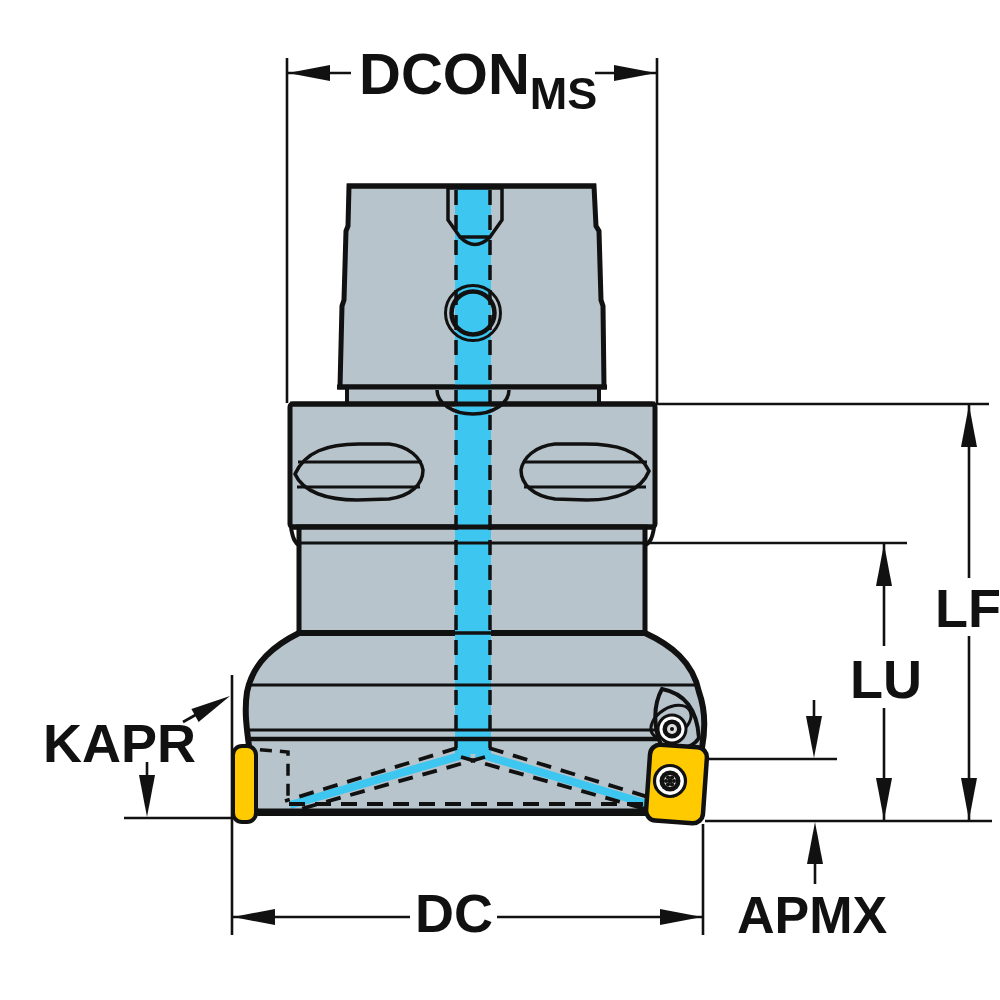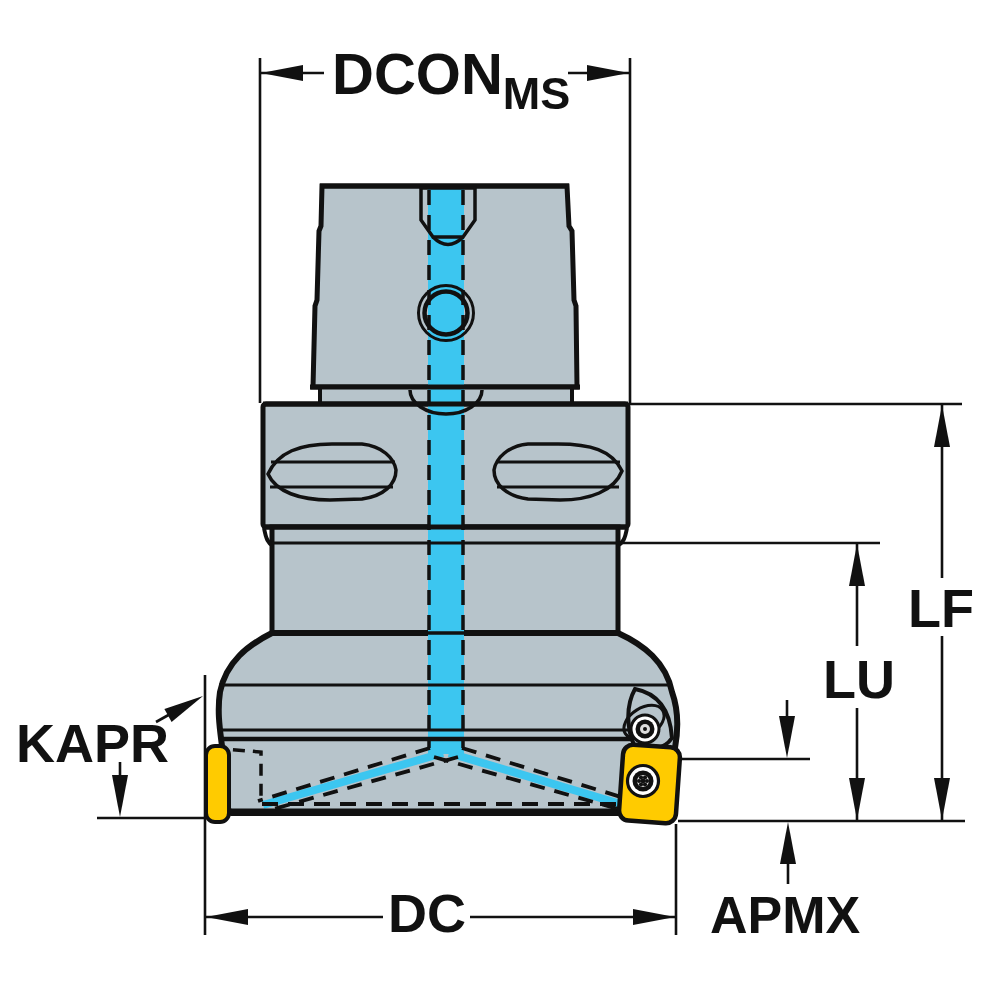--- a/index.html
+++ b/index.html
@@ -1,20 +1,20 @@
 <!DOCTYPE html>
 <html style="--body: #b7c4cb; --coolant: #3cc6f0; --insert: #ffcb00; --line: #111111; --background: #ffffff; --metal: #dddddd;"><head>
 <meta charset="utf-8">
 <style>
   :root{
     --body:#b7c4cb; --coolant:#3cc6f0; --insert:#ffcb00;
     --line:#111111; --background:#ffffff; --metal:#dddddd;
   }
   html,body{margin:0;padding:0;background:var(--background);}
-  .stage{width:964px;height:1000px;position:relative;background:var(--background);}
+  .stage{width:964px;height:1000px;position:relative;background:var(--background);padding-left:27px;}
   svg{display:block;}
   .fillbody{fill:var(--body);stroke:var(--line);}
   .ln{stroke:var(--line);fill:none;}
   .dim{stroke:var(--line);stroke-width:2.6;fill:none;}
   .arrow{fill:var(--line);stroke:none;}
   .lbl{font-family:"Liberation Sans","DejaVu Sans",sans-serif;font-weight:bold;fill:var(--line);}
   .cy{stroke:var(--coolant);fill:none;}
   .dash{stroke:var(--line);fill:none;stroke-dasharray:15 10;}
 </style>
 </head>

